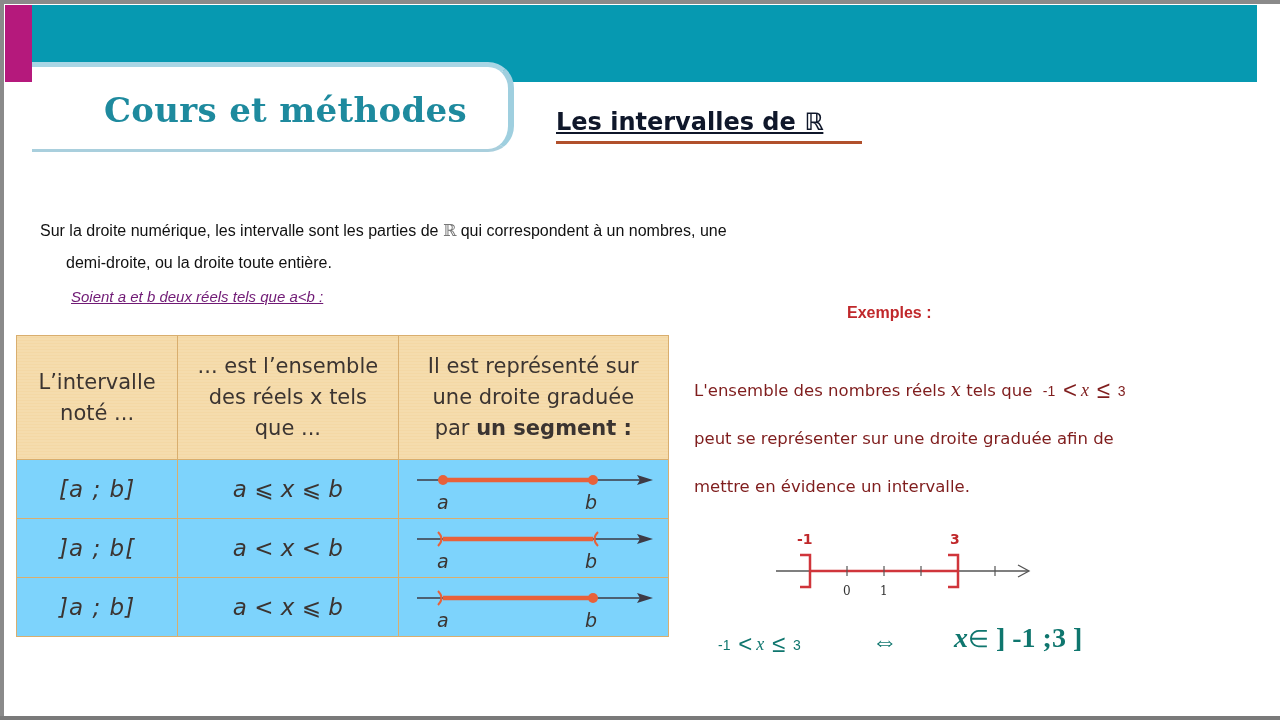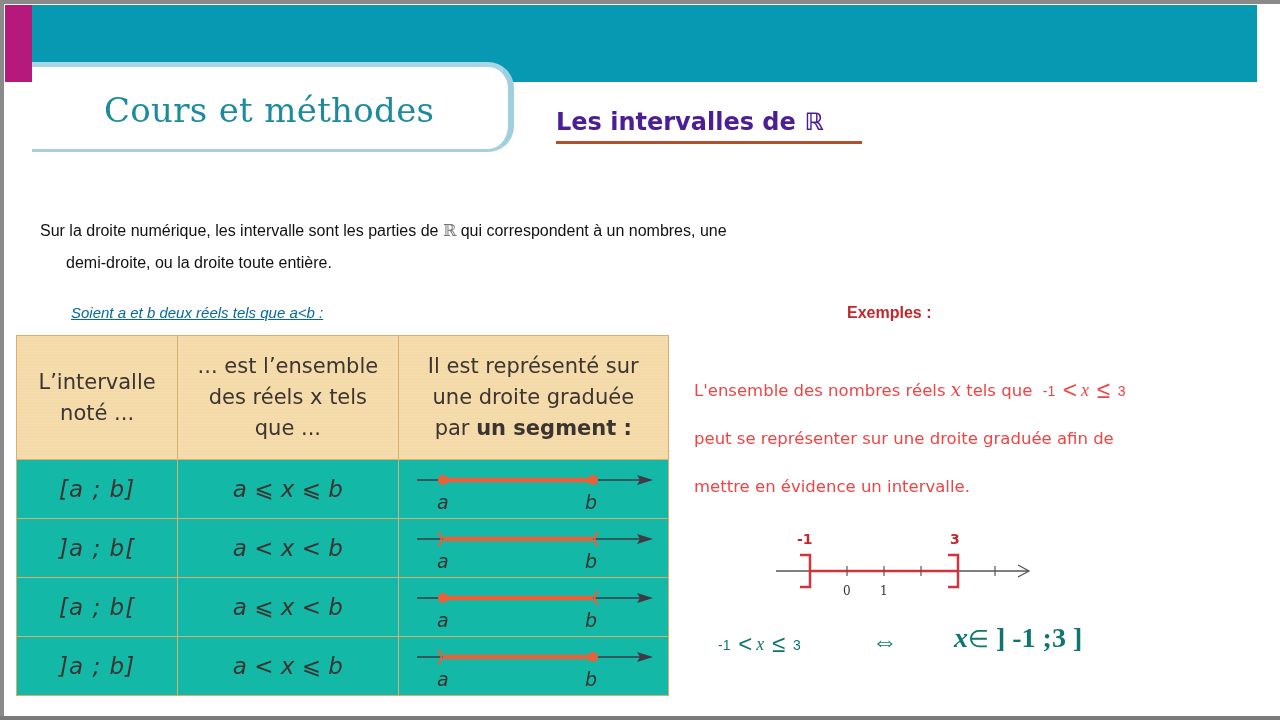--- a/index.html
+++ b/index.html
@@ -9,49 +9,49 @@
   .frame-top { position: absolute; left: 0; top: 0; width: 1280px; height: 4px; background: #8a8a8a; }
   .frame-left { position: absolute; left: 0; top: 0; width: 4px; height: 720px; background: #8a8a8a; }
   .frame-bottom { position: absolute; left: 0; top: 716px; width: 1280px; height: 4px; background: #7a7a7a; }
 
   .banner { position: absolute; left: 32px; top: 5px; width: 1225px; height: 77px; background: #0699b1; }
   .accent { position: absolute; left: 5px; top: 5px; width: 27px; height: 77px; background: #b5197c; }
 
   .tab { position: absolute; left: 32px; top: 62px; width: 482px; height: 90px; background: #fff;
          border-top-right-radius: 26px; border-bottom-right-radius: 26px;
          border-right: 6px solid #9fcfdf; border-bottom: 3px solid #a9cfdd; border-top: 5px solid #a9d6e5; }
-  .tab-title { position: absolute; left: 104px; top: 90px; font-family: "DejaVu Serif", serif; font-weight: normal;
+  .tab-title { position: absolute; left: 104px; top: 90px; font-family: "DejaVu Serif", serif; font-weight: bold;
                font-size: 34px; color: #1e8a9e; letter-spacing: 0.3px; }
 
   .section-title { position: absolute; left: 556px; top: 108px; font-family: "DejaVu Sans", sans-serif; font-weight: bold;
-                   font-size: 24px; color: #4c1d95; }
+                   font-size: 24px; color: #0f172a; text-decoration: underline; }
   .section-underline { position: absolute; left: 556px; top: 141px; width: 306px; height: 3px; background: #b1502c; }
 
   .intro { position: absolute; left: 40px; top: 215px; font-family: "Liberation Sans", sans-serif; font-size: 16px; color: #111; line-height: 32px; }
   .intro .l2 { padding-left: 26px; }
   .rr { font-family: "DejaVu Serif", serif; color: #777; }
 
-  .soient { position: absolute; left: 71px; top: 304px; font-family: "Liberation Sans", sans-serif; font-style: italic;
-            font-size: 15px; text-decoration: underline; color: #0369a1; }
+  .soient { position: absolute; left: 71px; top: 288px; font-family: "Liberation Sans", sans-serif; font-style: italic;
+            font-size: 15px; text-decoration: underline; color: #701a75; }
 
   table.intervals { position: absolute; left: 16px; top: 335px; border-collapse: collapse; width: 653px; }
   table.intervals td, table.intervals th { border: 1.5px solid #d9ae6e; text-align: center; vertical-align: middle;
         font-family: "DejaVu Sans", sans-serif; color: #3b3431; }
   table.intervals th { background: #f4d8a5;
         background-image: repeating-linear-gradient(0deg, rgba(255,255,255,0.18) 0 1px, rgba(0,0,0,0) 1px 3px);
         font-weight: normal; font-size: 21px; line-height: 31px; height: 124px; }
   th .bold { font-weight: bold; }
-  table.intervals td { height: 59px; font-size: 23px; font-style: italic; background: #14b8a6; }
+  table.intervals td { height: 59px; font-size: 23px; font-style: italic; background: #7dd3fc; }
   .c1 { width: 155px; } .c2 { width: 212px; } .c3 { width: 260px; margin-top: 40px; }
   td.notation { font-style: normal; font-size: 26px; letter-spacing: 1px; }
   td.notation .v { font-style: italic; }
   .numline { display: block; margin: 0 auto; }
 
   .exemples { position: absolute; left: 847px; top: 304px; font-family: Liberation Sans, sans-serif; font-weight: bold; font-size: 16px; color: #c0282b; }
-  .ex-text { position: absolute; left: 694px; top: 366px; font-family: "DejaVu Sans", sans-serif; font-size: 16.5px; color: #ef4444; line-height: 48px; }
+  .ex-text { position: absolute; left: 694px; top: 366px; font-family: "DejaVu Sans", sans-serif; font-size: 16.5px; color: #7f1d1d; line-height: 48px; }
   .ex-text .xi { font-family: "DejaVu Serif", serif; font-style: italic; font-size: 18px; }
   .ineq { font-family: "Liberation Sans", sans-serif; font-size: 14px; }
   .ineq .op { font-size: 24px; vertical-align: -2px; }
   .ineq .xi { font-family: "Liberation Serif", serif; font-style: italic; font-size: 18px; }
 
   .example-line { position: absolute; left: 770px; top: 525px; }
   .equiv { position: absolute; left: 718px; top: 630px; font-family: "Liberation Sans", sans-serif; font-size: 14px; color: #0f766e; }
   .equiv .op { font-size: 24px; vertical-align: -2px; }
   .equiv .xi { font-family: "Liberation Serif", serif; font-style: italic; font-size: 18px; }
   .equiv .arrow { position: absolute; left: 154px; top: -4px; font-size: 26px; }
@@ -124,35 +124,20 @@
         <polygon points="240,18 224,13 227,18 224,23" fill="#3d3a45"></polygon>
         <line x1="30" y1="18" x2="180" y2="18" stroke="#e8613a" stroke-width="4.5"></line>
         <path d="M25,11 Q32,18 25,25" stroke="#e8613a" stroke-width="2" fill="none"></path>
         <path d="M185,11 Q178,18 185,25" stroke="#e8613a" stroke-width="2" fill="none"></path>
         <text x="24" y="47" font-family="DejaVu Sans, sans-serif" font-style="italic" font-size="19" fill="#3b3431">a</text>
         <text x="172" y="47" font-family="DejaVu Sans, sans-serif" font-style="italic" font-size="19" fill="#3b3431">b</text>
       </svg>
     </td>
   </tr>
   <tr>
-    <td class="notation"><span>[</span><span class="v">a</span><span> ; </span><span class="v">b</span><span>[</span></td>
-    <td>a ⩽ x &lt; b</td>
-    <td>
-      <svg class="numline" width="240" height="54" viewBox="0 0 240 54">
-        <line x1="4" y1="18" x2="228" y2="18" stroke="#3d3a45" stroke-width="1.6"></line>
-        <polygon points="240,18 224,13 227,18 224,23" fill="#3d3a45"></polygon>
-        <line x1="30" y1="18" x2="180" y2="18" stroke="#e8613a" stroke-width="4.5"></line>
-        <circle cx="30" cy="18" r="5" fill="#e8613a"></circle>
-        <path d="M185,11 Q178,18 185,25" stroke="#e8613a" stroke-width="2" fill="none"></path>
-        <text x="24" y="47" font-family="DejaVu Sans, sans-serif" font-style="italic" font-size="19" fill="#3b3431">a</text>
-        <text x="172" y="47" font-family="DejaVu Sans, sans-serif" font-style="italic" font-size="19" fill="#3b3431">b</text>
-      </svg>
-    </td>
-  </tr>
-  <tr>
     <td class="notation"><span>]</span><span class="v">a</span><span> ; </span><span class="v">b</span><span>]</span></td>
     <td>a &lt; x ⩽ b</td>
     <td>
       <svg class="numline" width="240" height="54" viewBox="0 0 240 54">
         <line x1="4" y1="18" x2="228" y2="18" stroke="#3d3a45" stroke-width="1.6"></line>
         <polygon points="240,18 224,13 227,18 224,23" fill="#3d3a45"></polygon>
         <line x1="30" y1="18" x2="180" y2="18" stroke="#e8613a" stroke-width="4.5"></line>
         <path d="M25,11 Q32,18 25,25" stroke="#e8613a" stroke-width="2" fill="none"></path>
         <circle cx="180" cy="18" r="5" fill="#e8613a"></circle>
         <text x="24" y="47" font-family="DejaVu Sans, sans-serif" font-style="italic" font-size="19" fill="#3b3431">a</text>

